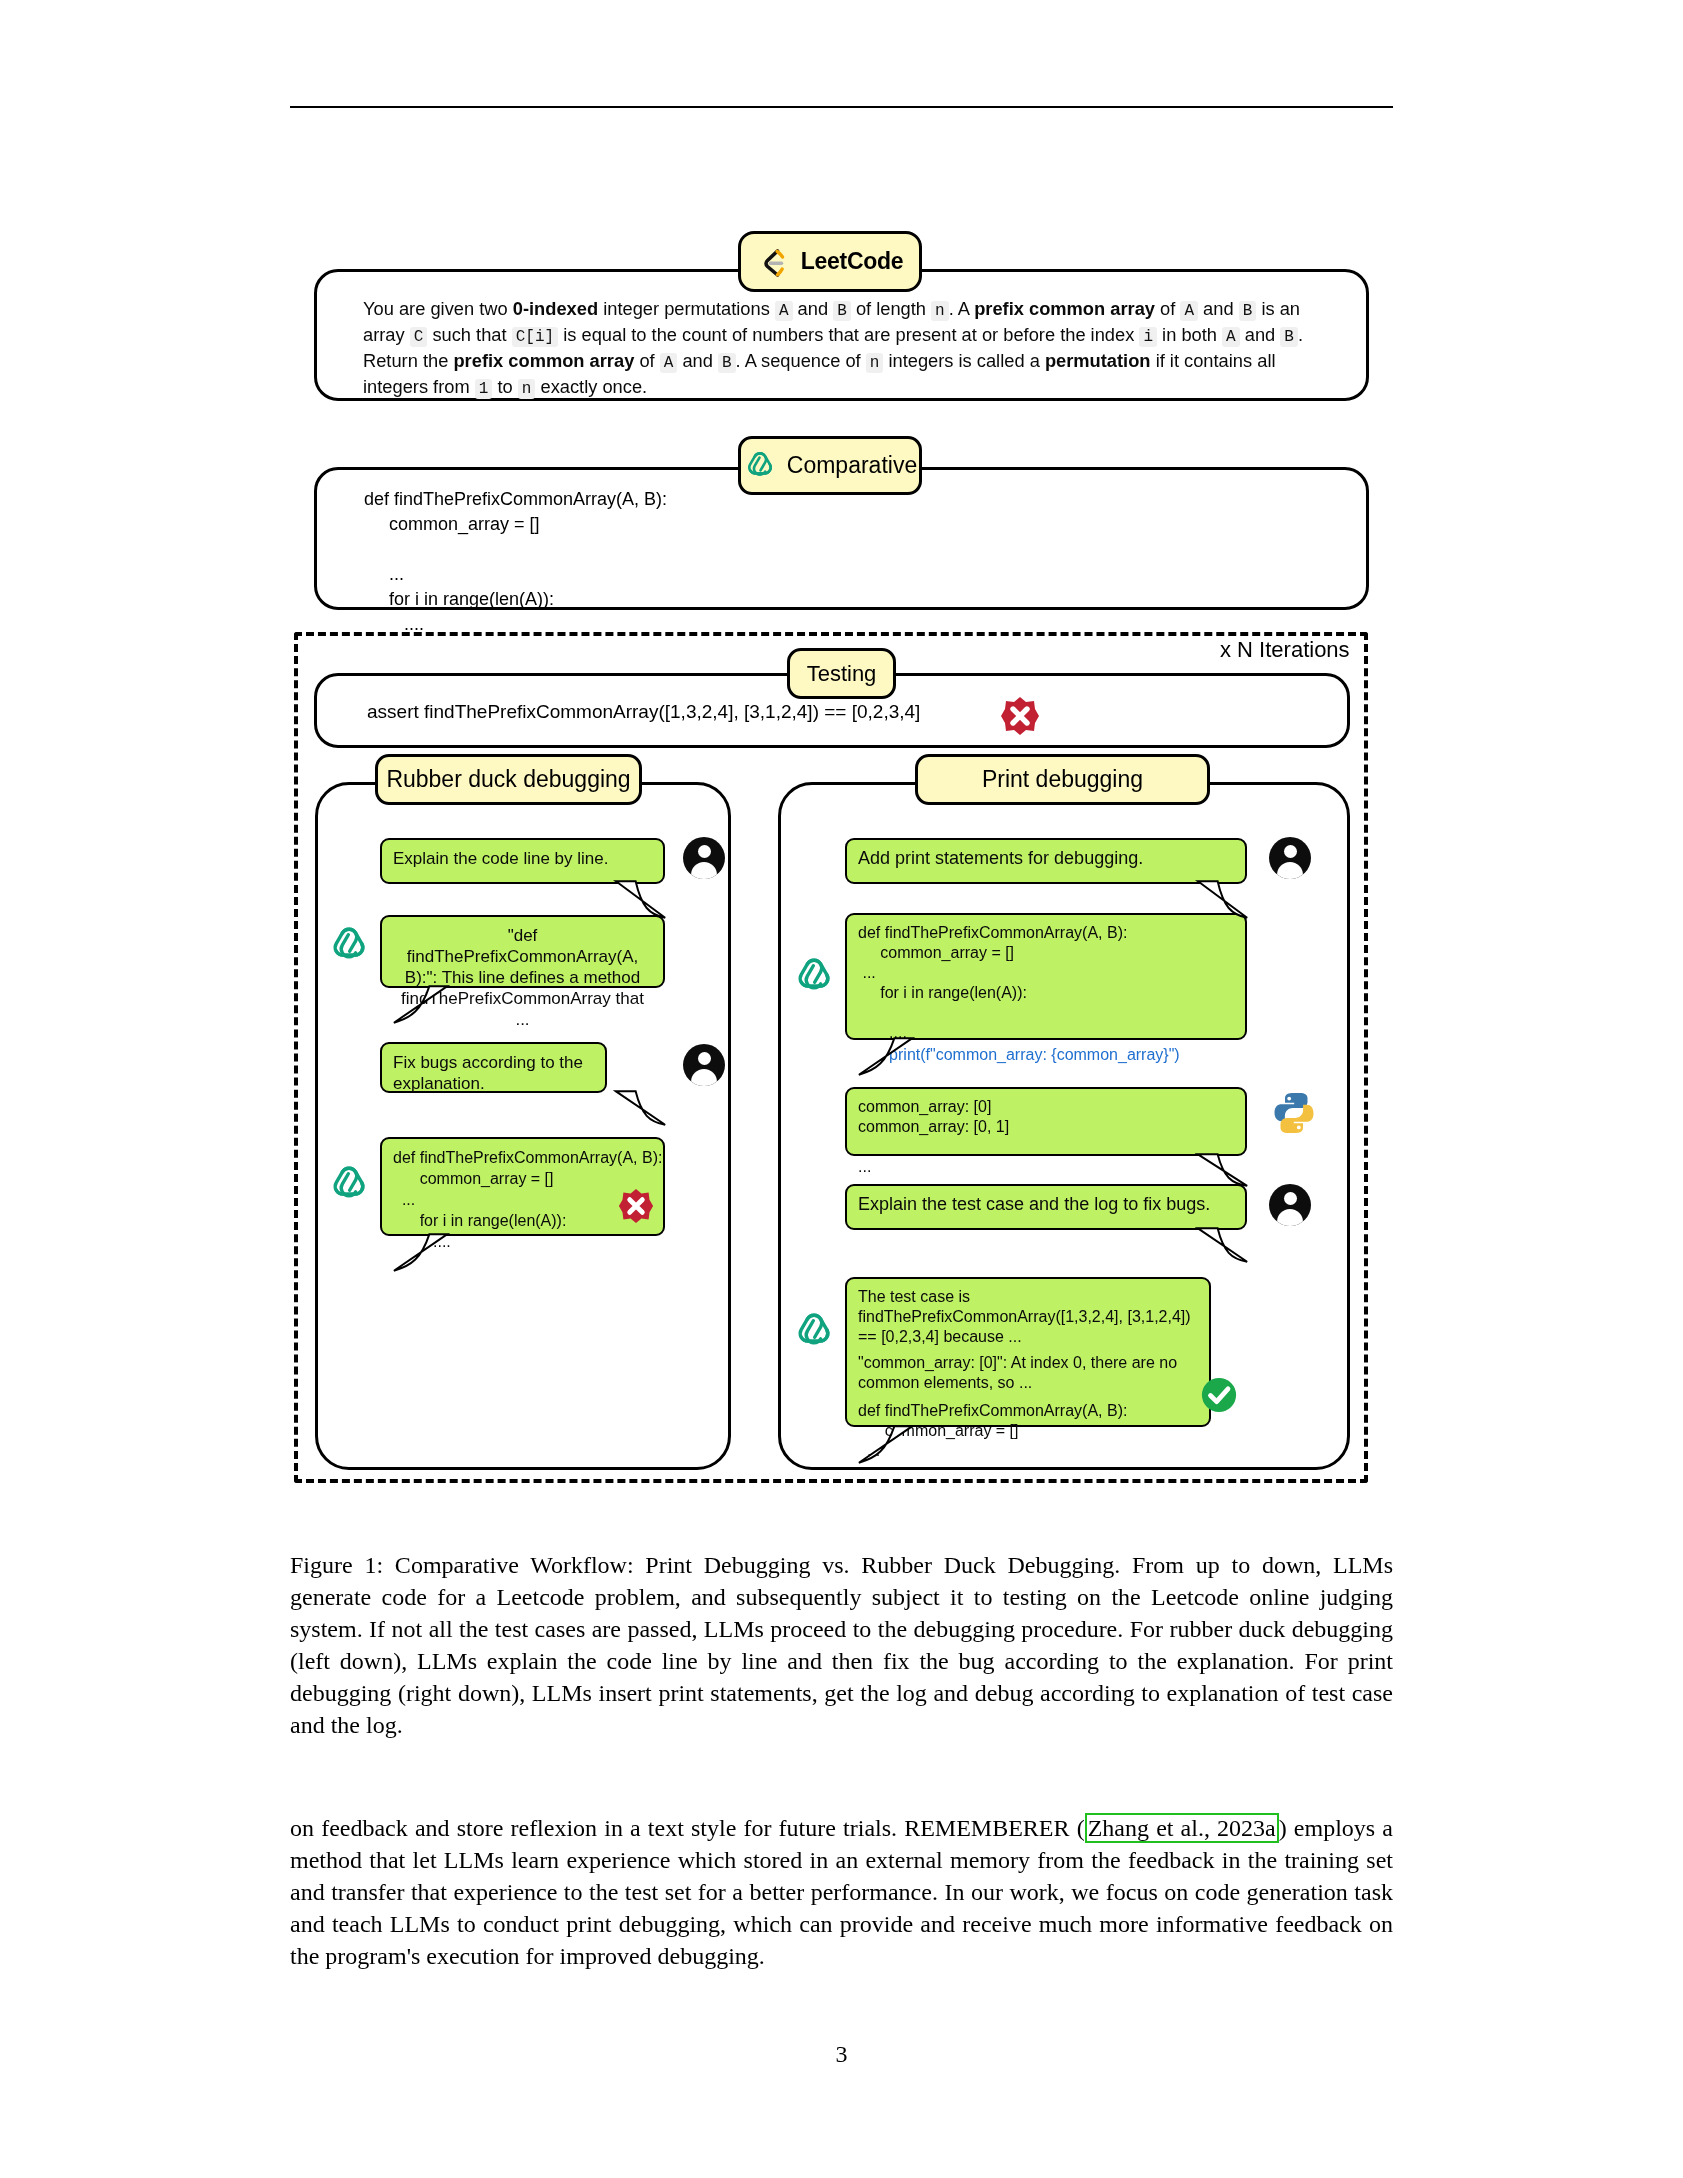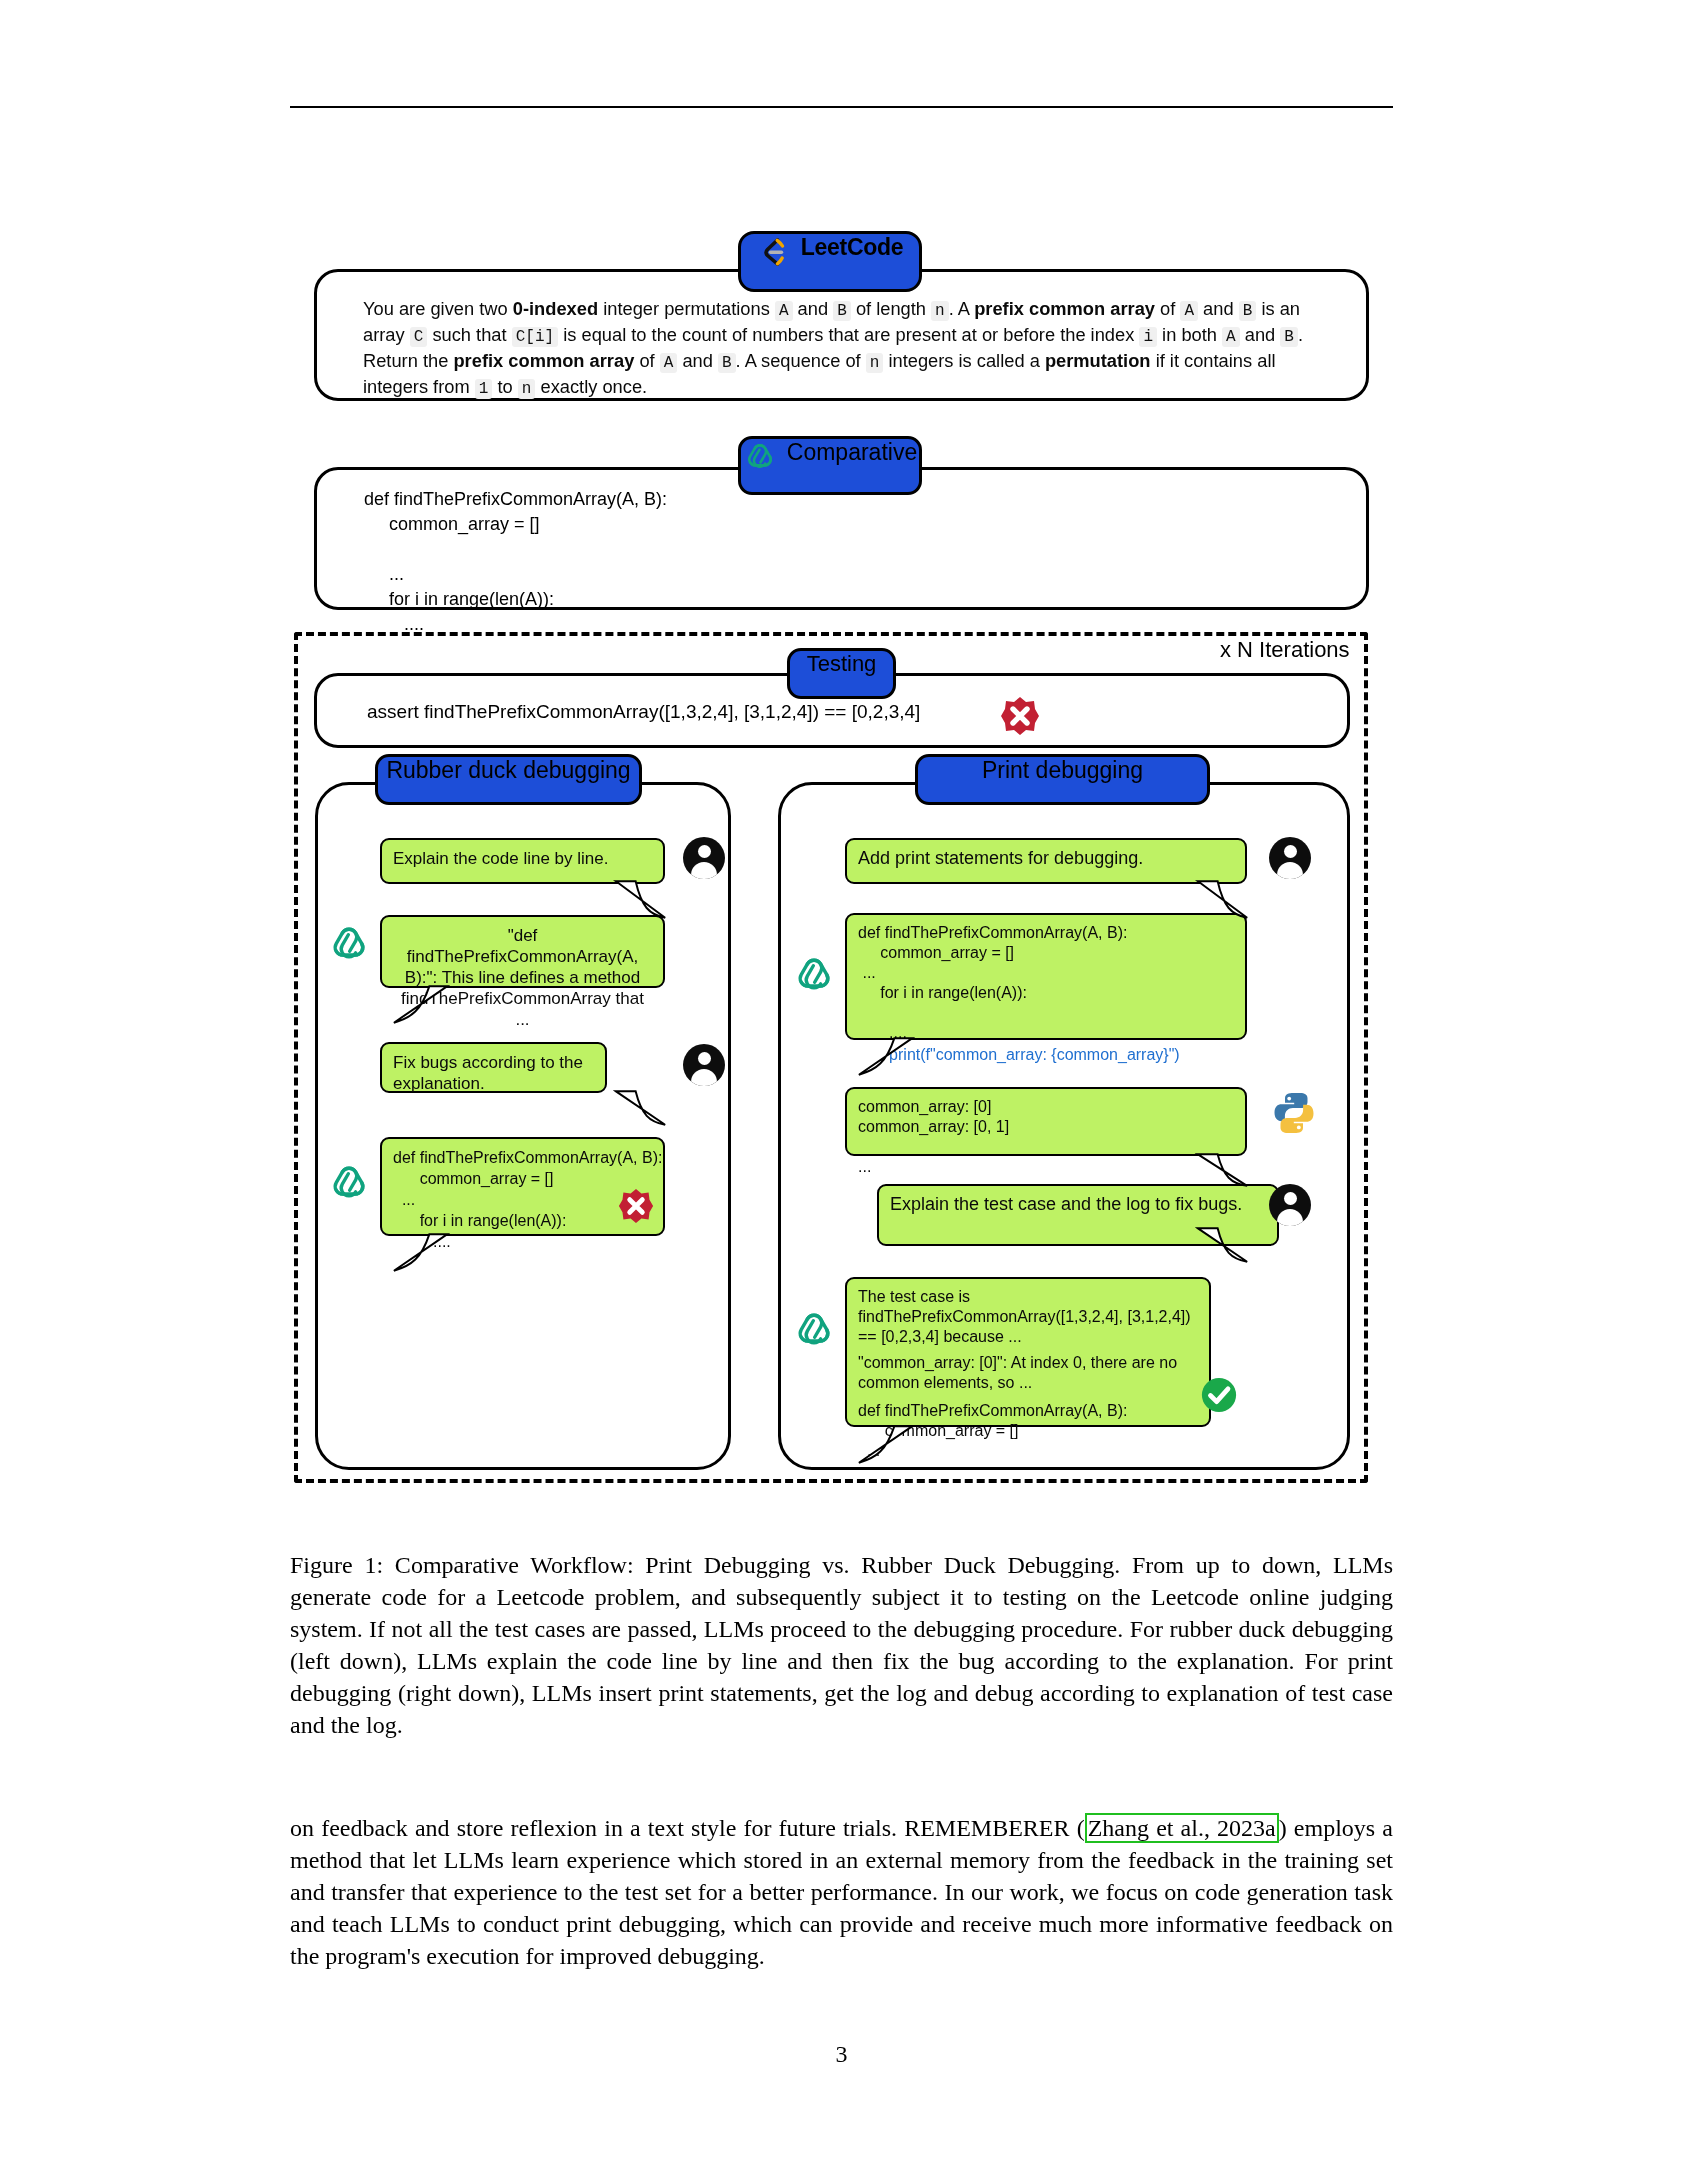--- a/index.html
+++ b/index.html
@@ -27,23 +27,23 @@
     border:3px solid #000;
     border-radius:24px;
     background:#fff;
     box-sizing:border-box;
   }
   
   .chip{
     position:absolute;
     border:3px solid #000;
     border-radius:14px;
-    background:#1d4ed8;
+    background:#fef9c3;
     box-sizing:border-box;
-    display:flex;align-items:flex-start;justify-content:center;
+    display:flex;align-items:center;justify-content:center;
     gap:10px;
     z-index:5;
     font-family:"Liberation Sans",sans-serif;
   }
 
   
   .chip-mask{position:absolute;background:#fff;z-index:4;}
 
   
   #problem-box{left:314px;top:269px;width:1055px;height:132px;}
@@ -346,21 +346,21 @@
     </div>
     <div class="pylogo" style="left:1270px;top:1089px;">
       <svg width="48" height="48" viewBox="0 0 48 48">
         <path d="M23.6 4 c-5 0-8.6 1.1-8.6 5.2 v4.6 h9.2 v1.5 H11.6 c-4 0-7.1 2.5-7.1 8.3 0 5.5 2.8 8.6 6.8 8.6 h3.6 v-5.5 c0-4.3 3.6-7.7 7.9-7.7 h8.5 c3.5 0 6.2-2.8 6.2-6.3 V9.2 C37.5 5.6 34.3 4 30.4 4 z" fill="#3b78ab"></path>
         <circle cx="19.2" cy="9.6" r="1.9" fill="#fff"></circle>
         <path d="M24.4 44 c5 0 8.6-1.1 8.6-5.2 v-4.6 h-9.2 v-1.5 h12.6 c4 0 7.1-2.5 7.1-8.3 0-5.5-2.8-8.6-6.8-8.6 h-3.6 v5.5 c0 4.3-3.6 7.7-7.9 7.7 h-8.5 c-3.5 0-6.2 2.8-6.2 6.3 v3.5 C10.5 42.4 13.7 44 17.6 44 z" fill="#f4c03f"></path>
         <circle cx="28.8" cy="38.4" r="1.9" fill="#fff"></circle>
       </svg>
     </div>
 
-    <div class="bub" style="left:877px;top:1184px;width:402px;height:62px;">
+    <div class="bub" style="left:845px;top:1184px;width:402px;height:46px;">
       <span class="btxt" style="font-size:18px;">Explain the test case and the log to fix bugs.</span>
     </div>
     <div class="tail" style="left:1196px;top:1228px;">
       <svg width="59" height="40" viewBox="0 0 60 40">
           <path d="M2 0 L52 34 C36 31 28 24 22 0 Z" fill="#fff" stroke="#000" stroke-width="2"></path>
         </svg>
     </div>
     <div class="avatar" style="left:1269px;top:1184px;"></div>
 
     <div class="bub" style="left:845px;top:1277px;width:366px;height:150px;">

